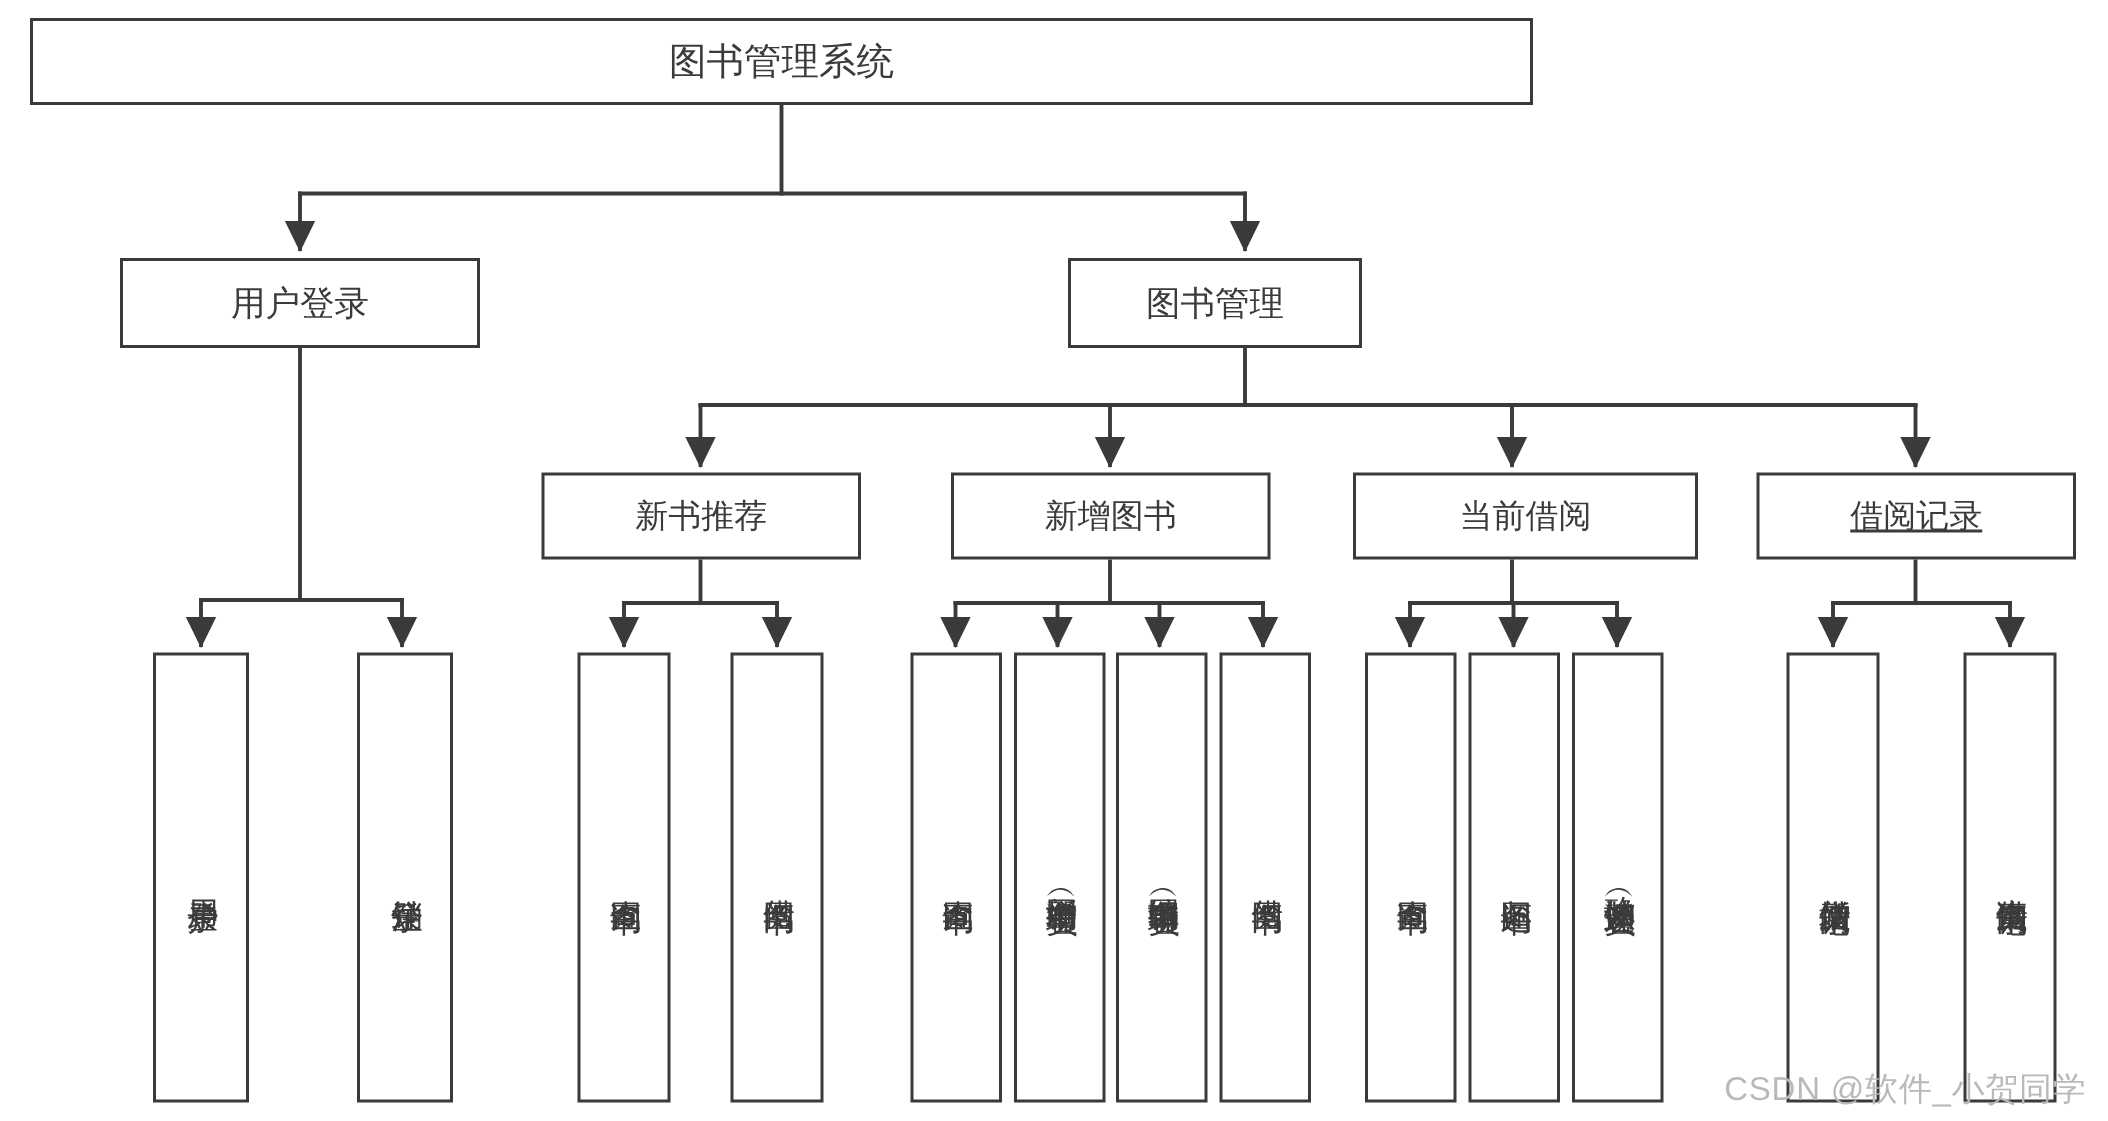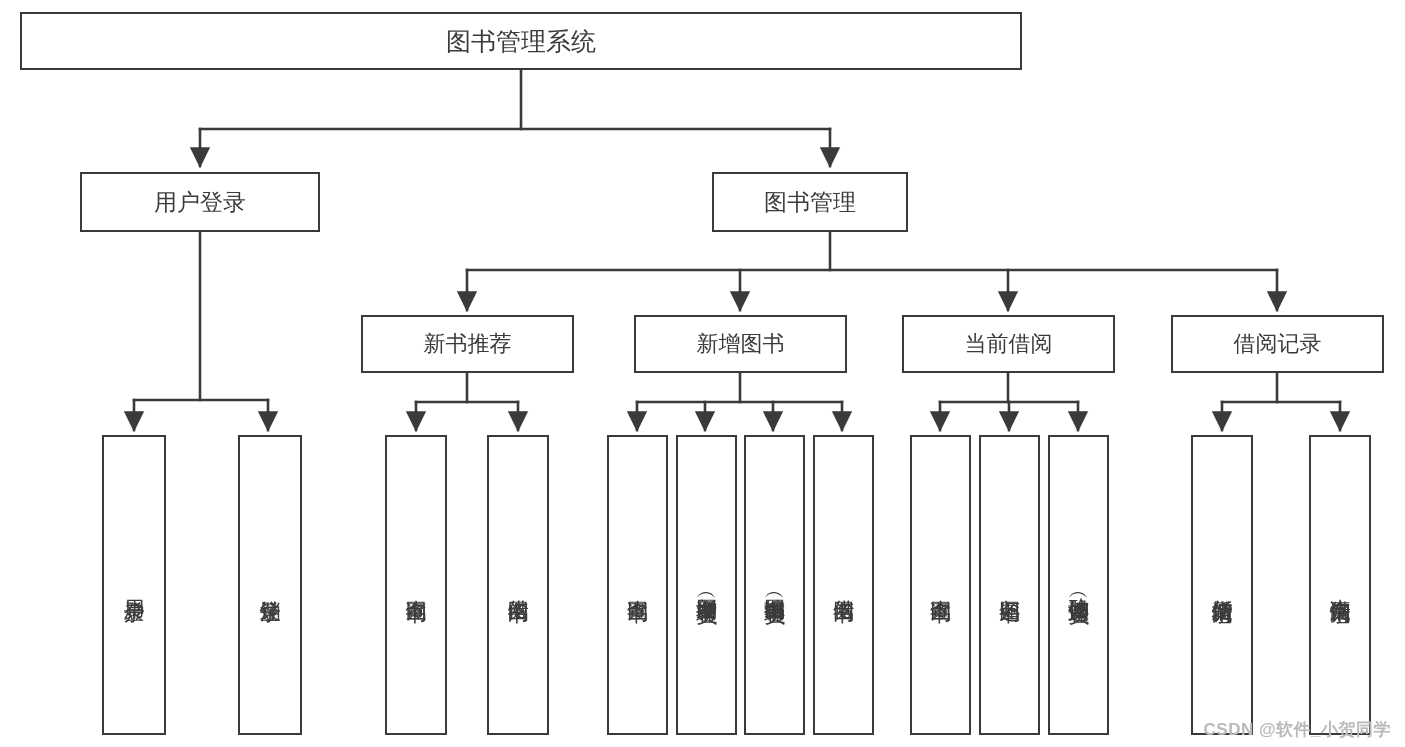--- a/index.html
+++ b/index.html
@@ -61,27 +61,26 @@
   .node-leaf .leaf-text {
     writing-mode: vertical-rl;
     text-orientation: upright;
     white-space: normal;
     display: block;
   }
   .watermark {
     position: absolute;
     right: 14px;
     bottom: 6px;
-    font-size: 17px;
+    font-size: 22px;
     color: #b9b9b9;
     letter-spacing: 0.5px;
     z-index: 5;
     user-select: none;
     white-space: nowrap;
-    font-weight: bold;
   }
 </style>
 </head>
 <body>
 
 <div id="diagram-root">
 
   <svg id="edges-layer" viewBox="0 0 1405 747" width="1405" height="747" xmlns="http://www.w3.org/2000/svg">
     <defs>
       <marker id="arrowhead" markerWidth="9" markerHeight="9" refX="7.2" refY="4.5" orient="auto" markerUnits="strokeWidth">
@@ -146,24 +145,24 @@
   <div class="node node-l1" style="left:712px; top:172px; width:196px; height:60px;">
     <span>图书管理</span>
   </div>
 
   <div class="node node-l2" style="left:361px; top:315px; width:213px; height:58px;">
     <span>新书推荐</span>
   </div>
   <div class="node node-l2" style="left:634px; top:315px; width:213px; height:58px;">
     <span>新增图书</span>
   </div>
-  <div class="node node-l2" style="left:902px; top:315px; width:213px; height:58px;">
+  <div class="node node-l2" style="left:902px; top:315px; width:230px; height:58px;">
     <span>当前借阅</span>
   </div>
-  <div class="node node-l2" style="left:1171px; top:315px; width:213px; height:58px;">
+  <div class="node node-l2" style="left:1171px; top:315px; width:213px; height:58px;text-decoration:underline;">
     <span>借阅记录</span>
   </div>
 
   <div class="node node-leaf" style="left:102px; top:435px; width:64px; height:300px;">
     <span class="leaf-text">用户登录</span>
   </div>
   <div class="node node-leaf" style="left:238px; top:435px; width:64px; height:300px;">
     <span class="leaf-text">注销登录</span>
   </div>
 

